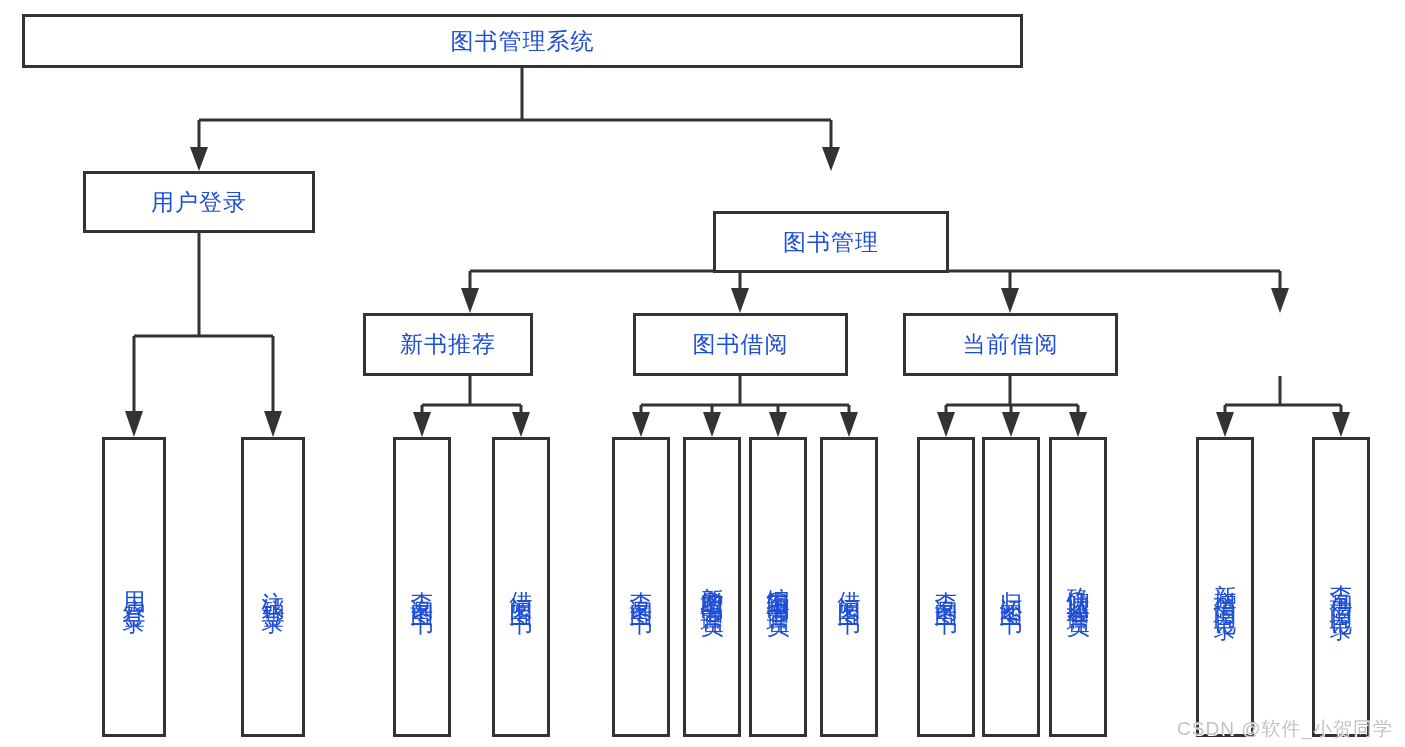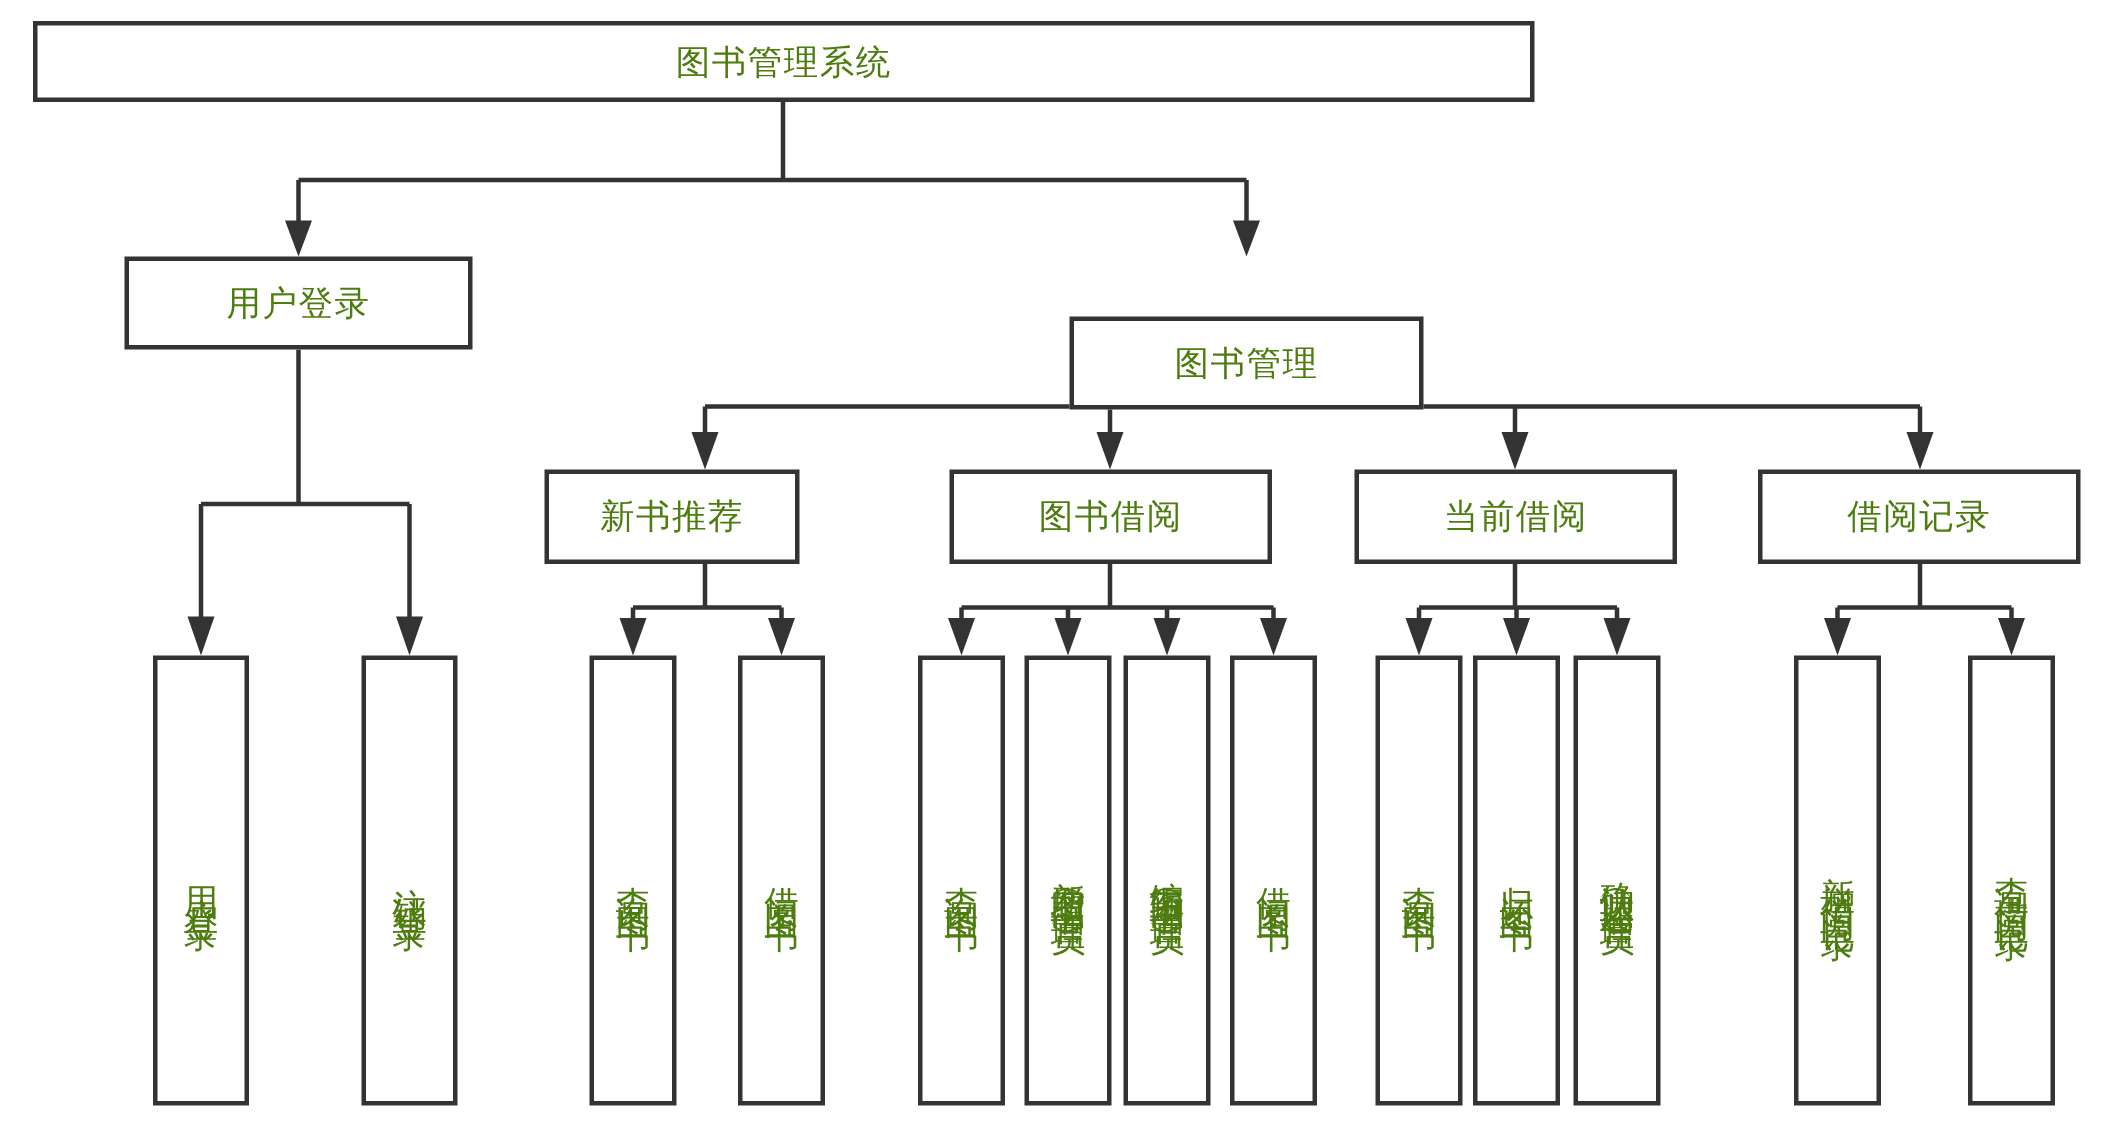--- a/index.html
+++ b/index.html
@@ -19,21 +19,21 @@
     position: absolute;
     left: 0; top: 0;
     width: 1405px; height: 747px;
     z-index: 1;
   }
   .node {
     position: absolute;
     box-sizing: border-box;
     background: #ffffff;
     border: 3px solid #333333;
-    color: #4d7c0f;
+    color: #1d4ed8;
     display: flex;
     align-items: center;
     justify-content: center;
     z-index: 2;
     font-size: 23px;
   }
   .node.h { 
     letter-spacing: 1px;
   }
   .node.leaf {
@@ -144,23 +144,20 @@
 
   <div class="node h" style="left:363px; top:313px; width:170px; height:63px;">
     <span>新书推荐</span>
   </div>
   <div class="node h" style="left:633px; top:313px; width:215px; height:63px;">
     <span>图书借阅</span>
   </div>
   <div class="node h" style="left:903px; top:313px; width:215px; height:63px;text-align:center;">
     <span>当前借阅</span>
   </div>
-  <div class="node h" style="left:1172px; top:313px; width:215px; height:63px;">
-    <span>借阅记录</span>
-  </div>
 
   <div class="node leaf" style="left:102px; width:64px;">
     <span class="vtext">用户登录</span>
   </div>
   <div class="node leaf" style="left:241px; width:64px;">
     <span class="vtext">注销登录</span>
   </div>
 
   <div class="node leaf" style="left:393px;">
     <span class="vtext">查询图书</span>
@@ -192,14 +189,15 @@
     <span class="vtext long">确认归还（管理员）</span>
   </div>
 
   <div class="node leaf" style="left:1196px;">
     <span class="vtext">新增借阅记录</span>
   </div>
   <div class="node leaf" style="left:1312px;">
     <span class="vtext">查询借阅记录</span>
   </div>
 
+  <div class="watermark">CSDN @软件_小贺同学</div>
 
 </div>
 
 </body></html>

